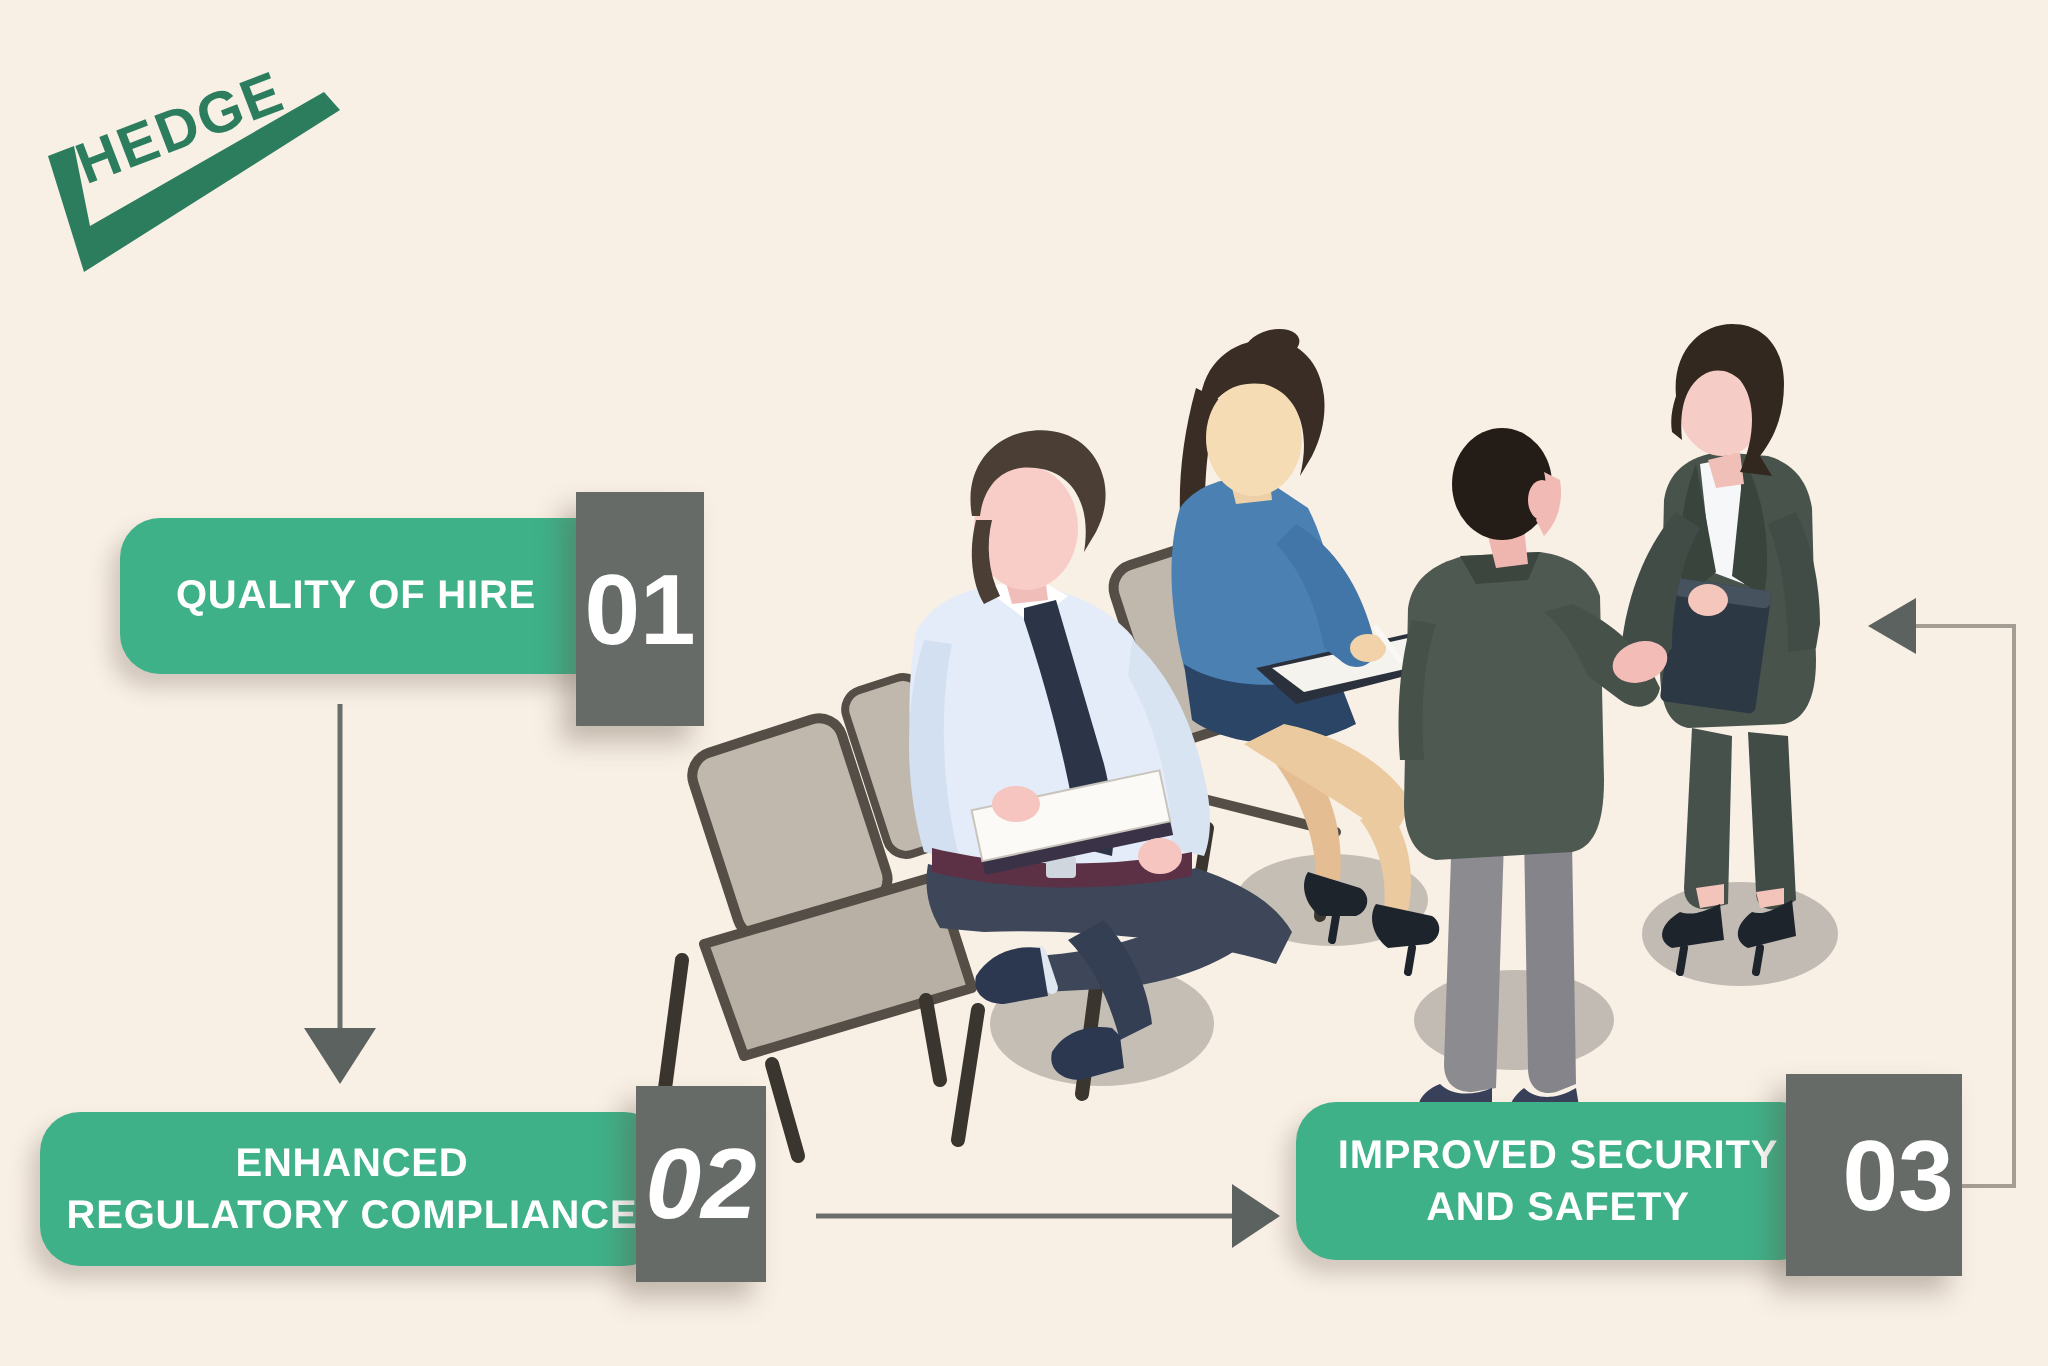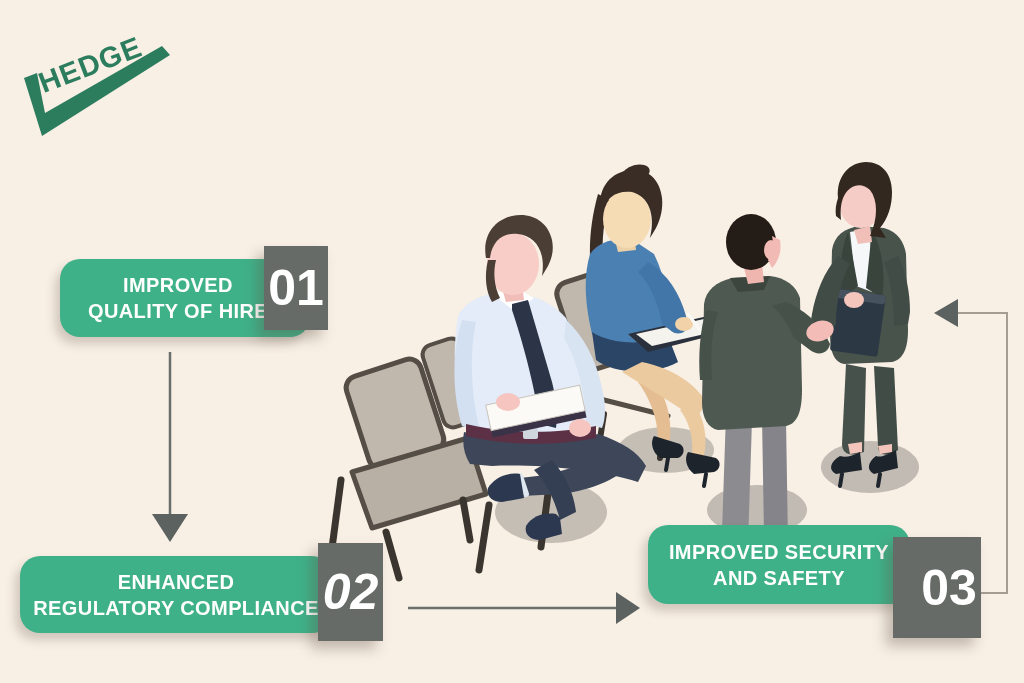--- a/index.html
+++ b/index.html
@@ -34,24 +34,24 @@
   }
   .pill-line{display:block;font-size:20px;line-height:1.3;letter-spacing:.4px;}
   .badge .numbox{
     position:absolute;background:#666b67;color:#fff;
     display:flex;justify-content:center;align-items:center;
     font-size:50px;font-weight:bold;
     box-shadow:-7px 8px 12px rgba(96,84,70,.35);
     z-index:5;
   }
   .badge1 .pill{left:60px;top:259px;width:236px;height:78px;padding-right:14px;}
-  .badge1 .numbox{left:264px;top:246px;width:64px;height:84px;}
+  .badge1 .numbox{left:288px;top:246px;width:64px;height:117px;}
   .badge2 .pill{left:20px;top:556px;width:312px;height:77px;}
   .badge2 .numbox{left:318px;top:543px;width:65px;height:98px;font-style:italic;}
-  .badge3 .pill{left:648px;top:525px;width:262px;height:79px;}
+  .badge3 .pill{left:648px;top:551px;width:262px;height:79px;}
   .badge3 .numbox{left:893px;top:537px;width:64px;height:101px;padding-left:24px;}
 </style>
 </head>
 <body>
 
 <div class="canvas">
 
   <div class="logo">
     <svg width="180" height="125" viewBox="0 0 180 125">
       <path d="M14,58 L27,53 L35,93 L152,26 L160,35 L32,116 Z" fill="#2b7d5e"></path>
@@ -199,21 +199,20 @@
       </g>
       <g>
         <polyline points="957,593 1007,593 1007,313 958,313" fill="none" stroke="#a39d94" stroke-width="2"></polyline>
         <polygon points="958,299 958,327 934,313" fill="#5c625f"></polygon>
       </g>
     </g>
   </svg>
 
   <div class="badge badge1">
     <div class="pill">
-      <span class="pill-line">IMPROVED</span>
       <span class="pill-line">QUALITY OF HIRE</span>
     </div>
     <div class="numbox">01</div>
   </div>
 
   <div class="badge badge2">
     <div class="pill">
       <span class="pill-line">ENHANCED</span>
       <span class="pill-line">REGULATORY COMPLIANCE</span>
     </div>

